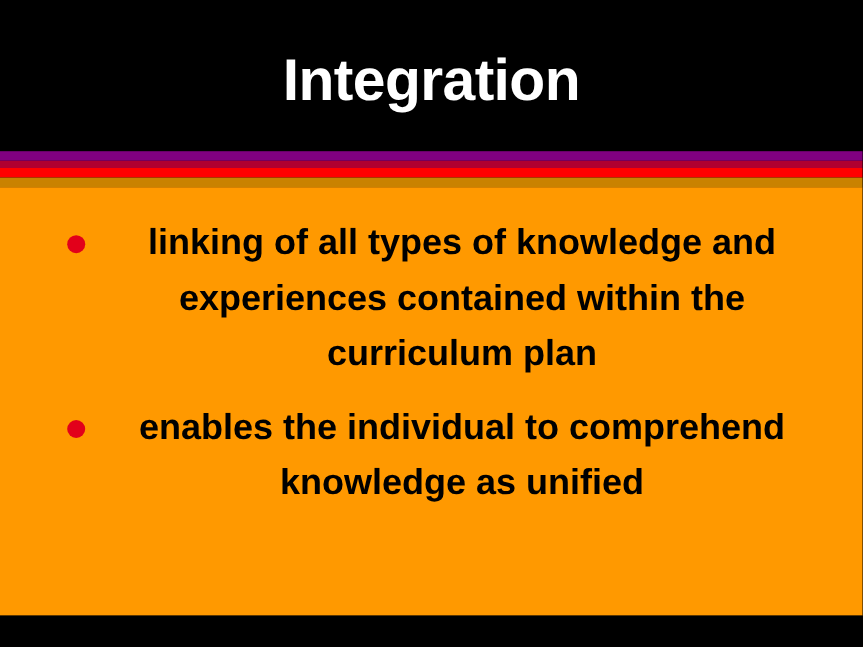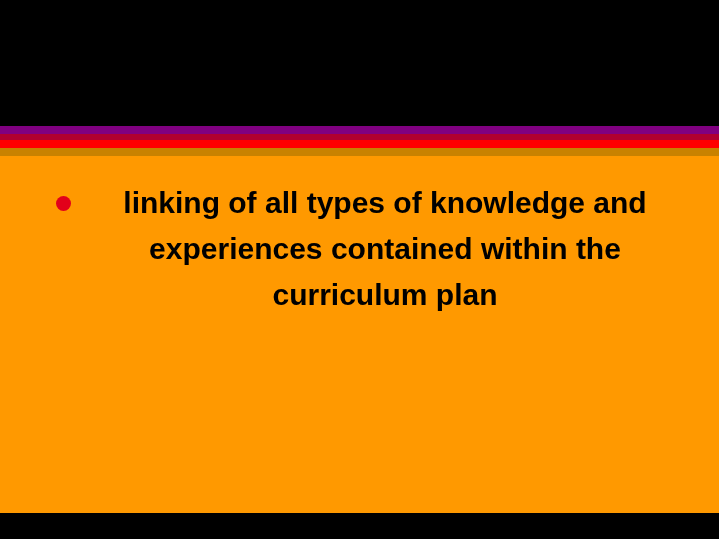--- a/index.html
+++ b/index.html
@@ -104,30 +104,37 @@
   }
   .bullet-text {
     display: block;
   }
 </style>
 </head>
 <body>
 
 <div class="slide">
 
+  <div class="title-band" style="background: rgb(0, 0, 0);">
+    <div class="slide-title" style="color: rgb(255, 255, 255);">Integration</div>
+  </div>
 
   <div class="stripe stripe-purple" style="background: rgb(128, 0, 128);"></div>
   <div class="stripe stripe-crimson" style="background: rgb(176, 0, 48);"></div>
   <div class="stripe stripe-red" style="background: rgb(255, 0, 0);"></div>
   <div class="stripe stripe-gold" style="background: rgb(201, 130, 0);"></div>
 
   <div class="body-band" style="background: rgb(255, 153, 0);">
     <ul class="bullet-list">
       <li class="bullet-item">
         <span class="bullet-marker" style="background: rgb(226, 0, 26);"></span>
         <span class="bullet-text" style="color: rgb(0, 0, 0);">linking of all types of knowledge and experiences contained within the curriculum plan</span>
       </li>
+      <li class="bullet-item">
+        <span class="bullet-marker" style="background: rgb(226, 0, 26);"></span>
+        <span class="bullet-text" style="color: rgb(0, 0, 0);">enables the individual to comprehend knowledge as unified</span>
+      </li>
     </ul>
   </div>
 
   <div class="footer-band" style="background: rgb(0, 0, 0);"></div>
 
 </div>
 
 </body></html>

